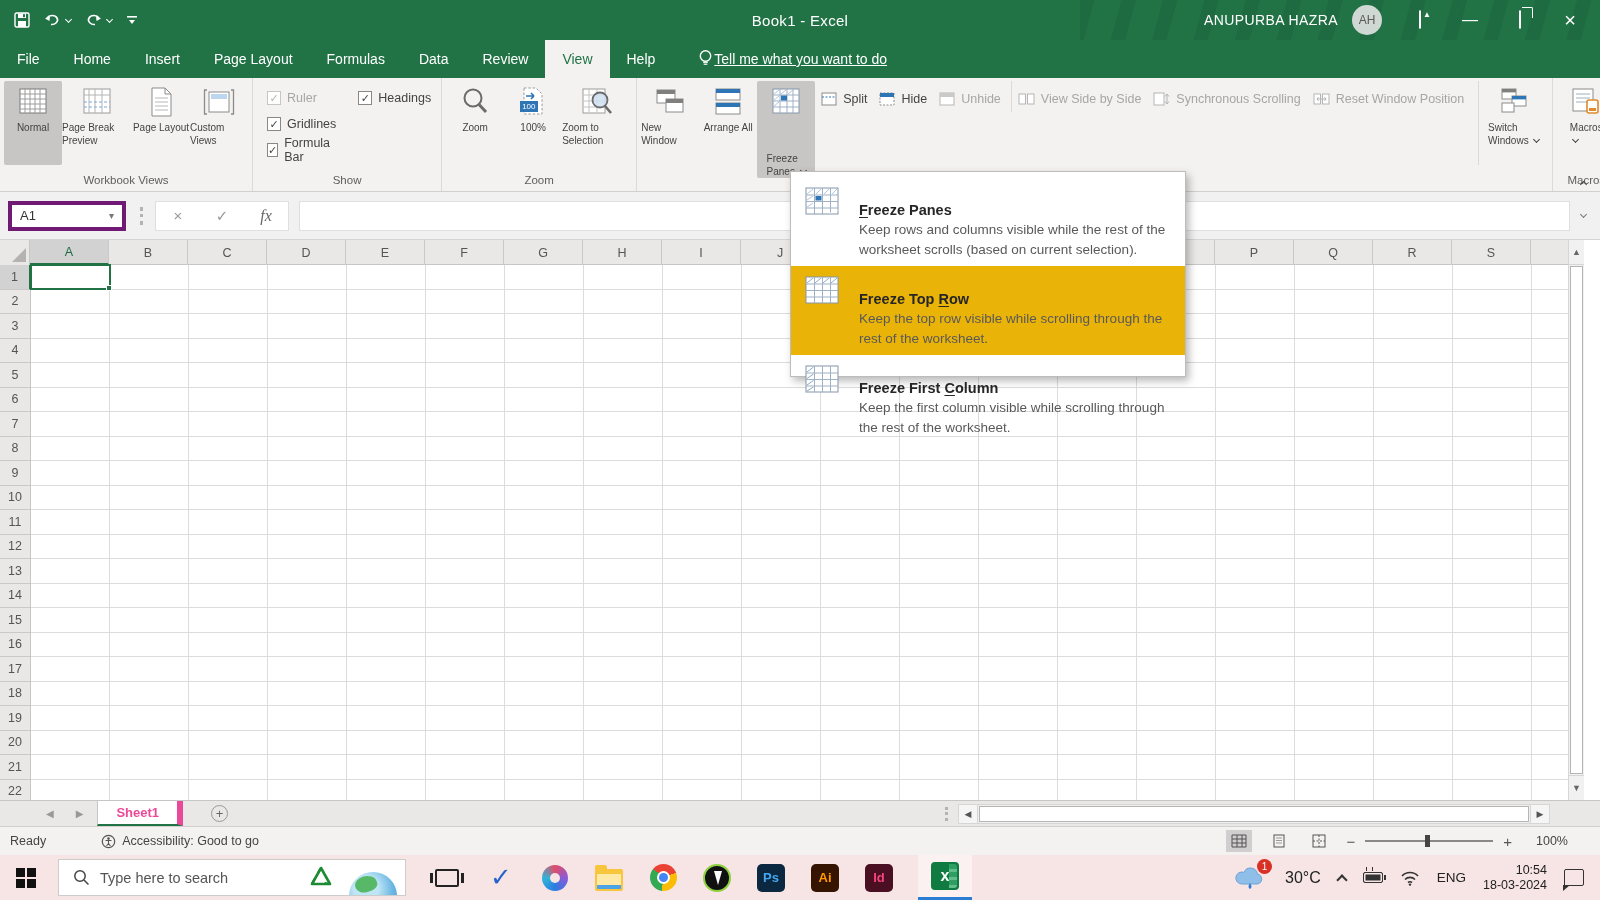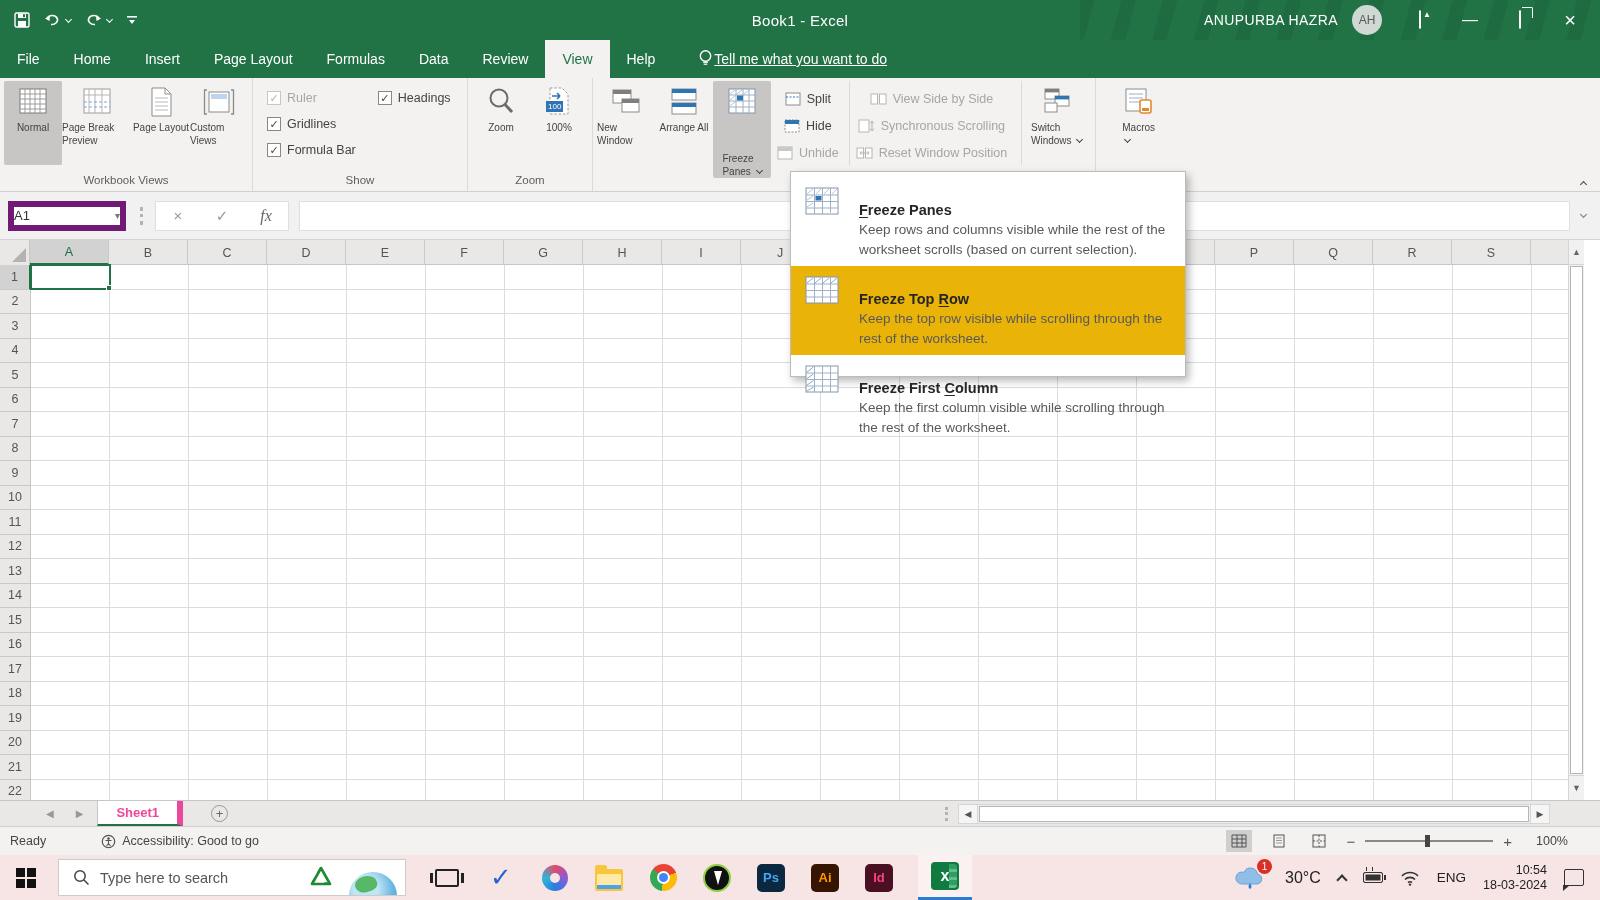--- a/index.html
+++ b/index.html
@@ -39,28 +39,28 @@
   .btn-large.selected { background:#c8c6c4; }
   .btn-large.pressed { background:#c8c6c4;gap:34px; }
   .btn-large.wide { width:70px; }
   .chev { display:inline-block; width:5px; height:5px; border-right:1.4px solid currentColor; border-bottom:1.4px solid currentColor; transform:rotate(45deg); margin-left:3px; margin-bottom:2px; }
   .chev.up { transform:rotate(-135deg); margin-bottom:-2px; }
   .cbrow { display:flex; align-items:center; gap:6px; height:26px; cursor:default; }
   .cbox { width:14px; height:14px; border:1px solid #8a8886; background:#fff; display:flex; align-items:center; justify-content:center; font-size:11px; color:#444; }
   .cbrow.disabled .cbox { border-color:#c8c6c4; color:#b3b1af; }
   .cbrow.disabled .cblab { color:#a8a6a4; }
   .cblab { font-size:12.5px; }
-  .smallbtns { display:flex; flex-direction:column; padding-top:4px;align-items:center; }
+  .smallbtns { display:flex; flex-direction:row; padding-top:4px; }
   .btn-small { display:flex; align-items:center; gap:6px; height:27px; padding:0 6px; font-size:12.5px; color:#444; cursor:default; white-space:nowrap; }
   .btn-small.disabled { color:#a6a6a6; }
   #collapse-ribbon { position:absolute; right:14px; bottom:6px; color:#444; }
 
   
   #formulabar { position:absolute; left:0; top:192px; width:1600px; height:48px; background:#f1f1f1; border-bottom:1px solid #d4d4d4; display:flex; align-items:center; }
-  .namebox { width:118px; height:30px; background:#fff; border:6px solid #701a75; margin-left:8px; display:flex; align-items:center; padding:0 0; font-size:13px; color:#333; }
+  .namebox { width:118px; height:30px; background:#fff; border:4px solid #701a75; margin-left:8px; display:flex; align-items:center; padding:0 8px; font-size:13px; color:#333; }
   .namebox .nb-arrow { margin-left:auto; color:#777; font-size:10px; }
   .fb-dots { width:3px; height:18px; border-left:3px dotted #b5b3b1; margin:0 12px 0 14px; }
   .fb-btns { display:flex; align-items:center; background:#fff; border:1px solid #e1dfdd; height:30px; }
   .fb-btn { width:44px; text-align:center; color:#9a9896; font-size:15px; }
   .fb-fx { color:#666; font-family:"Liberation Serif","DejaVu Serif",serif; font-style:italic; font-size:16px; }
   .fb-input { flex:1; height:30px; background:#fff; border:1px solid #e1dfdd; margin:0 8px 0 10px; }
   .fb-chev { color:#777; margin-right:14px; }
 
   
   #grid { position:absolute; left:0; top:240px; width:1584px; height:560px; background:#fff; overflow:hidden; }
@@ -314,20 +314,29 @@
         <span class="blab">Zoom</span>
       </div>
       <div class="btn-large" style="position:relative;">
         <svg width="26" height="32" viewBox="0 0 26 32">
             <path d="M4 2 H16 L22 8 V28 H4 Z" fill="#fff" stroke="#9b9b9b" stroke-dasharray="2.5 1.8"></path>
             <path d="M6 10 H14 M14 10 L11 7 M14 10 L11 13" stroke="#2e75b6" stroke-width="1.6" fill="none"></path>
           </svg>
         <span style="position:absolute; left:16px; top:20px; background:#2e75b6; color:#fff; font-size:8px; padding:1px 2px;">100</span>
         <span class="blab">100%</span>
       </div>
+      <div class="btn-large wide">
+        <svg width="32" height="32" viewBox="0 0 32 32">
+            <rect x="2" y="3" width="22" height="24" fill="#fff" stroke="#9b9b9b"></rect>
+            <path d="M2 9 H24 M2 15 H24 M2 21 H24 M8 3 V27 M16 3 V27" stroke="#c2c2c2"></path>
+            <circle cx="19" cy="14" r="7.5" fill="#cfe0f1" fill-opacity=".85" stroke="#6b6b6b" stroke-width="1.8"></circle>
+            <line x1="24" y1="20" x2="30" y2="27" stroke="#6b6b6b" stroke-width="2.6"></line>
+          </svg>
+        <span class="blab">Zoom to Selection</span>
+      </div>
     </div>
     <div class="rg-label">Zoom</div>
   </div>
 
   <div class="rgroup">
     <div class="rg-content">
       <div class="btn-large">
         <svg width="32" height="32" viewBox="0 0 32 32">
             <rect x="3" y="4" width="18" height="13" fill="#fff" stroke="#8b8b8b"></rect>
             <rect x="3" y="4" width="18" height="4" fill="#7f7f7f"></rect>

